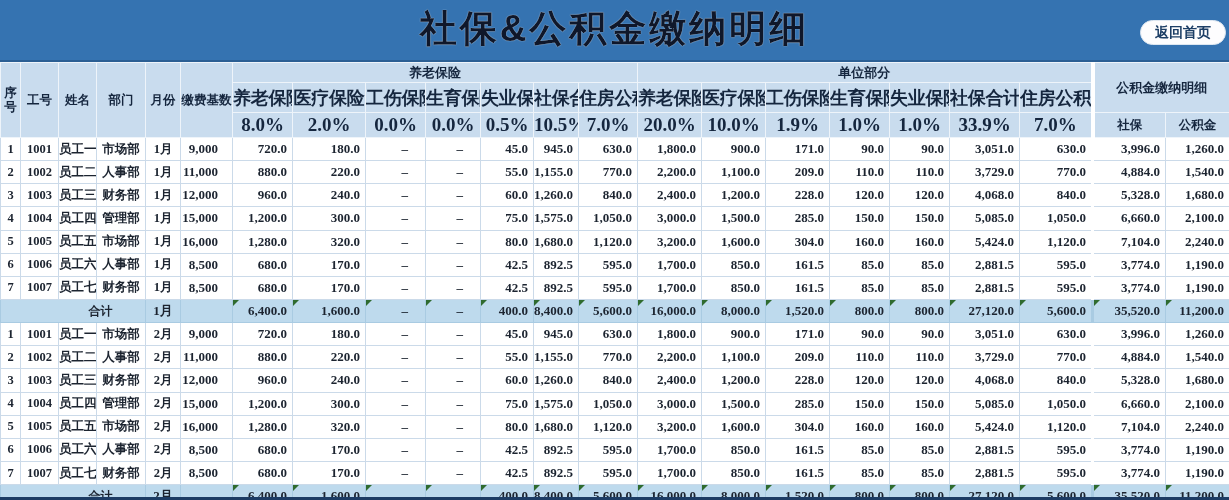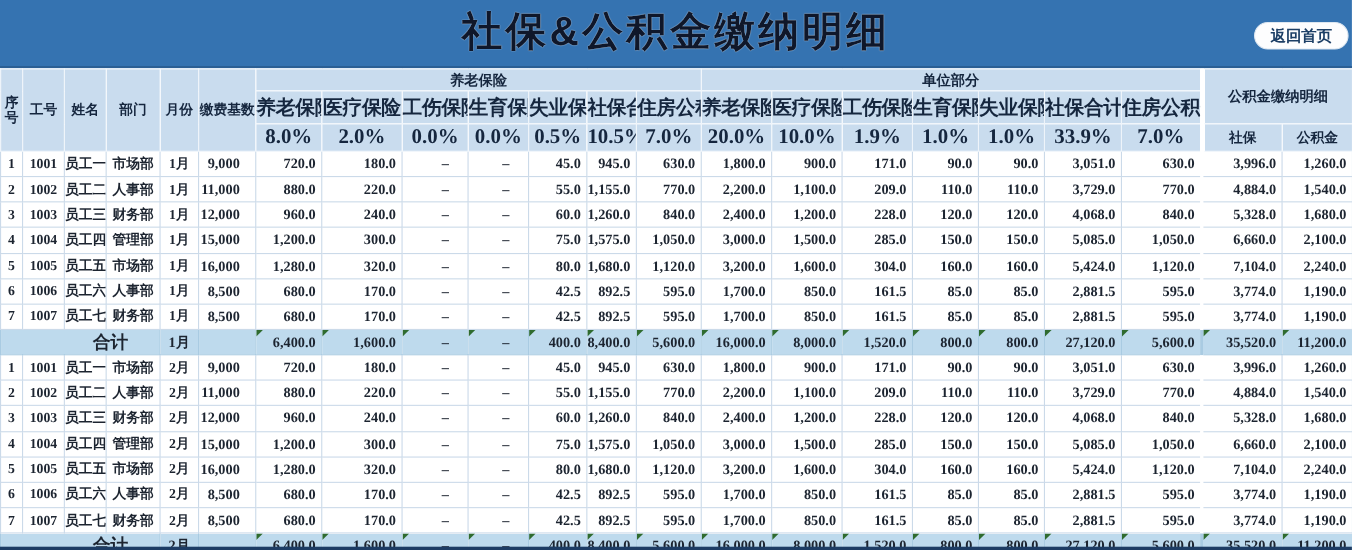--- a/index.html
+++ b/index.html
@@ -25,21 +25,21 @@
   th.tc{font-family:"Liberation Sans",sans-serif;font-size:12.5px;border-left:4px solid #ffffff;text-align:center;}
   th.tc2{font-family:"Liberation Sans",sans-serif;font-size:12.5px;}
   td{height:23.15px;border:1px solid #cbdae9;background:#ffffff;color:#1c2430;
      font-family:"Liberation Serif","DejaVu Serif",serif;font-weight:bold;font-size:13px;}
   td.c{text-align:center;font-size:12.5px;}
   td.n{text-align:right;padding-right:5px;}
   td.b{text-align:right;padding-right:14px;}
   td.dash{padding-right:17px;}
   td.sep{border-left:3px solid #ffffff;}
   tr.total td{background:#bedaed;border-color:#a9cbe2;border-top:1px solid #8fb6d4;font-size:13px;}
-  tr.total td.lab{padding-left:55px;font-size:16px;}
+  tr.total td.lab{padding-left:55px;font-size:12px;}
   tr.total td.tri{position:relative;}
   tr.total td.tri::before{content:"";position:absolute;left:0;top:0;width:0;height:0;
       border-top:6px solid #2f6b2f;border-right:6px solid transparent;}
   .strip{position:absolute;left:0;bottom:0;width:1229px;height:3px;background:#1d3c64;}
 </style>
 </head>
 <body>
 
 <div class="screen">
   <div class="banner">

